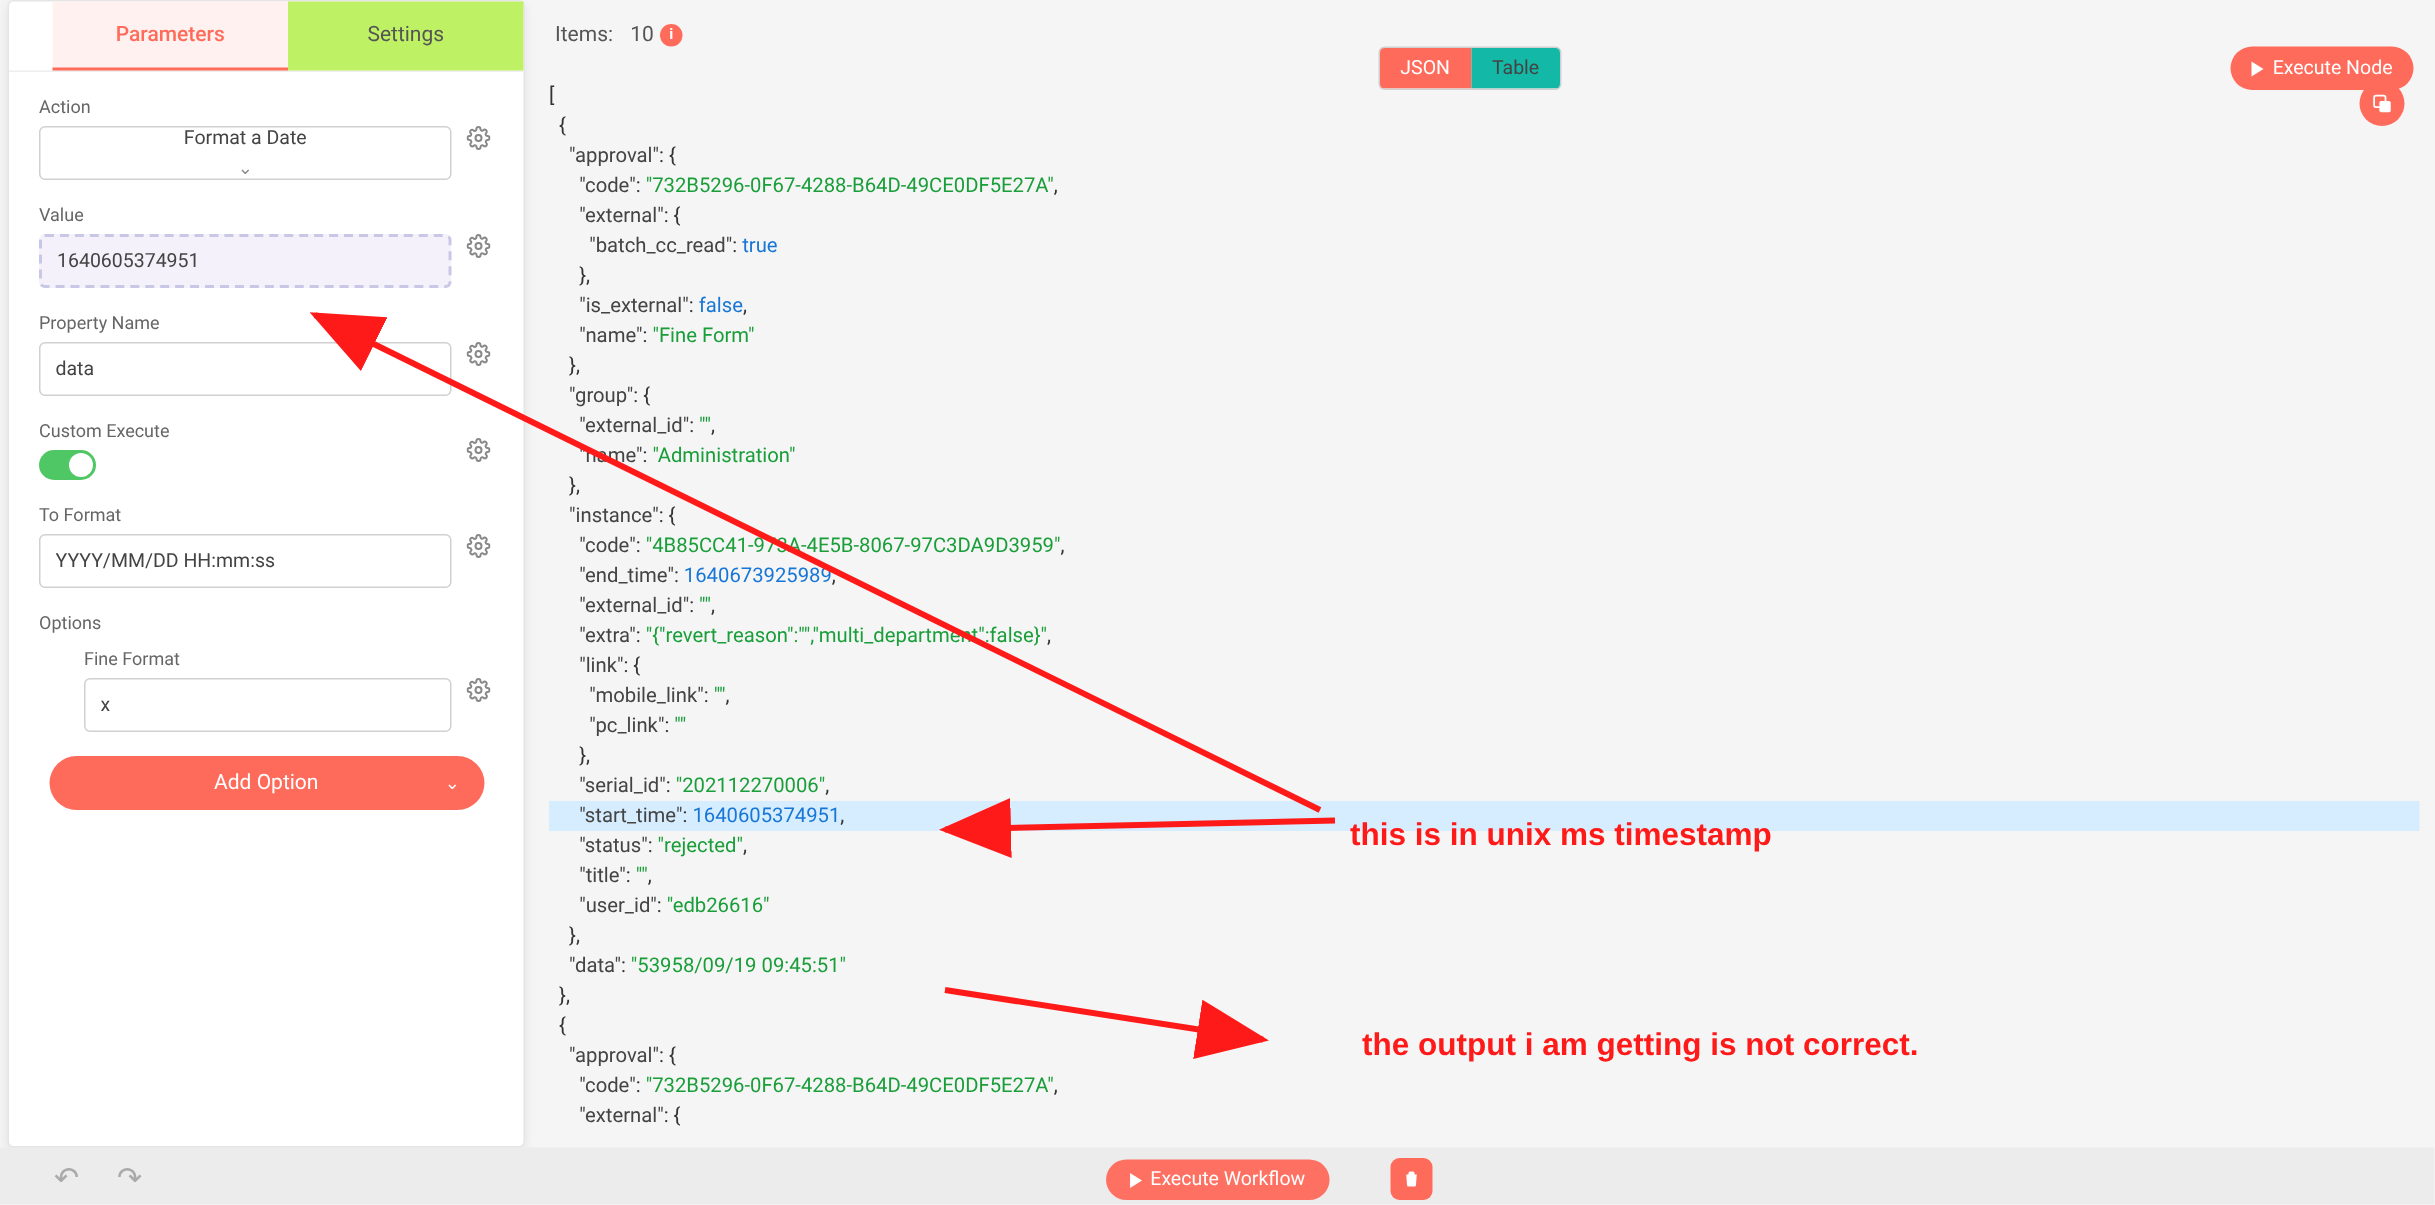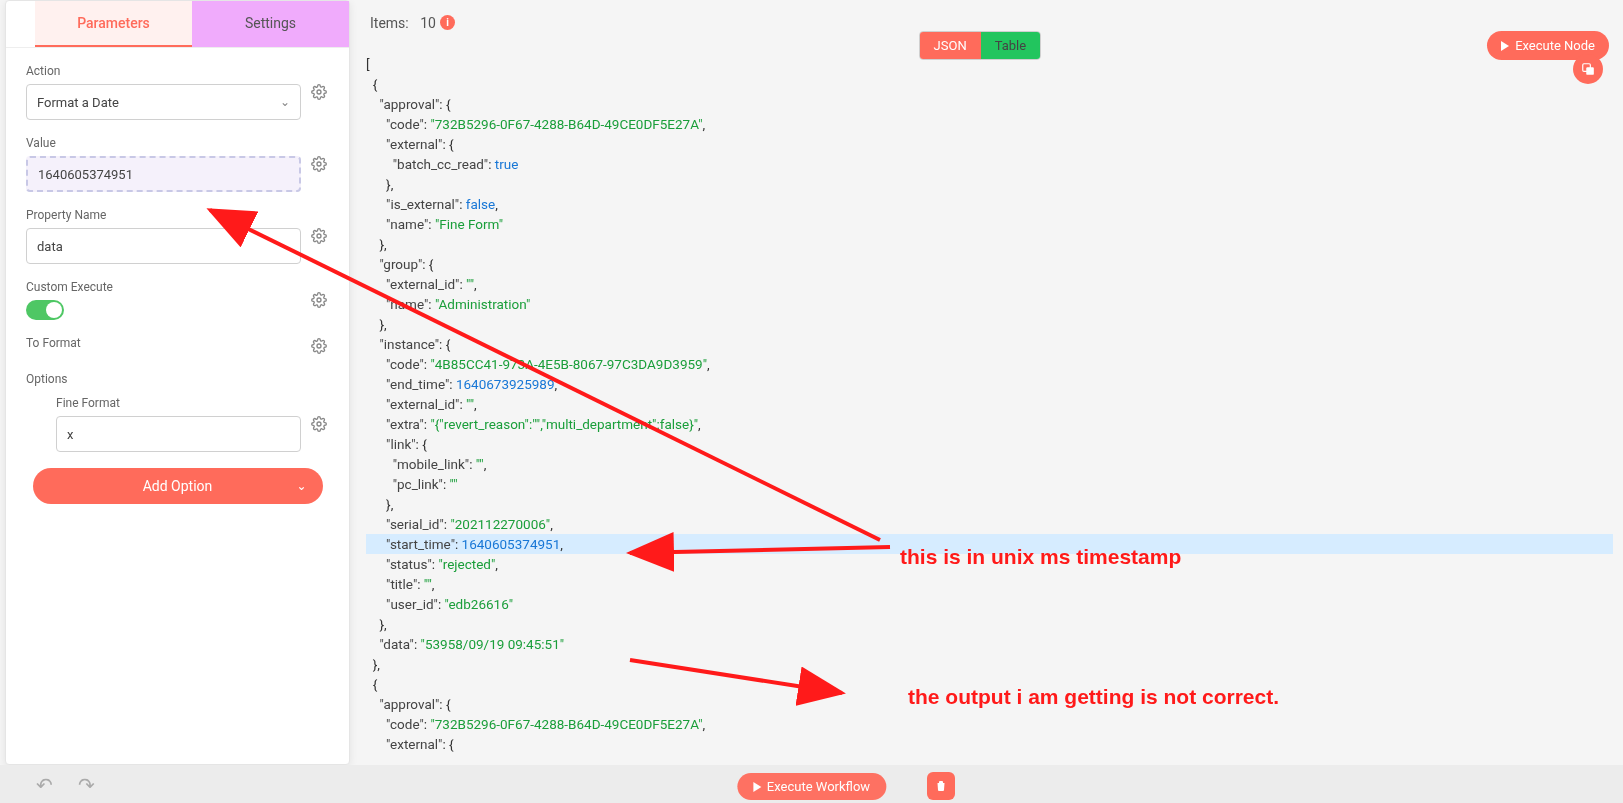--- a/index.html
+++ b/index.html
@@ -9,31 +9,31 @@
   position: absolute; left: 5px; top: 0; width: 345px; height: 765px;
   background: #fff; border: 1px solid #e5e5e5; border-radius: 4px;
   box-shadow: 0 2px 8px rgba(0,0,0,0.08);
 }
 .panel-title {
   font-size: 18px; font-weight: 600; color: #333; padding: 22px 20px 18px;
 }
 .tabs { display: flex; border-bottom: 1px solid #eee; }
 .tab {
   flex: 1; text-align: center; padding: 14px 0; font-size: 14px; color: #555;
-  cursor: pointer; background: #f0abfc;
+  cursor: pointer; background: #bef264;
 }
 .tab.active { color: #ff6b5b; background: #fff1ef; border-bottom: 2px solid #ff6b5b; font-weight: 500; margin-left: 29px; }
 
 .form-body { padding: 16px 20px; }
 .field-row { display: flex; align-items: center; margin-bottom: 16px; gap: 8px; }
 .field-block { flex: 1; }
 .field-label { font-size: 12px; color: #666; margin-bottom: 6px; display: block; }
 .text-input, .select-input {
   width: 100%; height: 36px; border: 1px solid #d0d0d0; border-radius: 4px;
-  padding: 0 10px; font-size: 13px; color: #444; background: #fff;
+  padding: 0 10px; font-size: 13px; color: #444; background: #fff; flex-direction: column;
 }
 .select-input { display: flex; align-items: center; justify-content: space-between; cursor: pointer; }
 .chevron { font-size: 12px; color: #888; }
 .value-input {
   width: 100%; height: 36px; border: 2px dashed #c8c8e6; border-radius: 4px;
   background: #f5f1fb; padding: 0 10px; font-size: 13px; color: #444;
 }
 .gear-icon {
   width: 20px; height: 20px; flex-shrink: 0; display: flex;
   align-items: center; justify-content: center; color: #888; cursor: pointer;
@@ -55,30 +55,30 @@
 }
 .add-option-chevron { position: absolute; right: 16px; font-size: 12px; }
 
 .main-area {
   position: absolute; left: 356px; top: 0; right: 0; height: 765px;
 }
 .topbar {
   display: flex; align-items: center; justify-content: space-between;
   padding: 10px 14px; height: 46px;
 }
-.items-label { font-size: 14px; color: #555; display: flex; align-items: flex-start; gap: 4px; }
+.items-label { font-size: 14px; color: #555; display: flex; align-items: flex-end; gap: 4px; }
 .info-icon {
   width: 15px; height: 15px; background: #ff6b5b; border-radius: 50%;
   display: inline-flex; align-items: center; justify-content: center;
   color: #fff; font-size: 10px; font-weight: bold;
 }
 .topbar-right { display: flex; gap: 8px; align-items: center; margin-top: 45px; }
 .seg-group { display: flex; border: 1px solid #d0d0d0; border-radius: 4px; overflow: hidden; }
 .seg-btn {
-  padding: 6px 14px; font-size: 13px; background: #22c55e; color: #444;
+  padding: 6px 14px; font-size: 13px; background: #14b8a6; color: #444;
   cursor: pointer; border: none;
 }
 .seg-btn.active { background: #ff6b5b; color: #fff; }
 .execute-btn {
   background: #ff6b5b; color: #fff; border-radius: 16px; padding: 7px 14px;
   display: flex; align-items: center; gap: 6px; font-size: 13px; cursor: pointer;
 }
 .play-icon {
   width: 0; height: 0; border-top: 5px solid transparent;
   border-bottom: 5px solid transparent; border-left: 8px solid #fff;
@@ -193,20 +193,21 @@
         <svg width="16" height="16" viewBox="0 0 24 24" fill="none" stroke="currentColor" stroke-width="2">
             <circle cx="12" cy="12" r="3"></circle>
             <path d="M19.4 15a1.65 1.65 0 0 0 .33 1.82l.06.06a2 2 0 1 1-2.83 2.83l-.06-.06a1.65 1.65 0 0 0-1.82-.33 1.65 1.65 0 0 0-1 1.51V21a2 2 0 1 1-4 0v-.09a1.65 1.65 0 0 0-1-1.51 1.65 1.65 0 0 0-1.82.33l-.06.06a2 2 0 1 1-2.83-2.83l.06-.06a1.65 1.65 0 0 0 .33-1.82 1.65 1.65 0 0 0-1.51-1H3a2 2 0 1 1 0-4h.09a1.65 1.65 0 0 0 1.51-1 1.65 1.65 0 0 0-.33-1.82l-.06-.06a2 2 0 1 1 2.83-2.83l.06.06a1.65 1.65 0 0 0 1.82.33h0a1.65 1.65 0 0 0 1-1.51V3a2 2 0 1 1 4 0v.09a1.65 1.65 0 0 0 1 1.51h0a1.65 1.65 0 0 0 1.82-.33l.06-.06a2 2 0 1 1 2.83 2.83l-.06.06a1.65 1.65 0 0 0-.33 1.82v0a1.65 1.65 0 0 0 1.51 1H21a2 2 0 1 1 0 4h-.09a1.65 1.65 0 0 0-1.51 1z"></path>
           </svg>
       </span>
     </div>
 
     <div class="field-row">
       <div class="field-block">
         <span class="field-label">To Format</span>
+        <input class="text-input" value="YYYY/MM/DD HH:mm:ss" style="">
       </div>
       <span class="gear-icon">
         <svg width="16" height="16" viewBox="0 0 24 24" fill="none" stroke="currentColor" stroke-width="2">
             <circle cx="12" cy="12" r="3"></circle>
             <path d="M19.4 15a1.65 1.65 0 0 0 .33 1.82l.06.06a2 2 0 1 1-2.83 2.83l-.06-.06a1.65 1.65 0 0 0-1.82-.33 1.65 1.65 0 0 0-1 1.51V21a2 2 0 1 1-4 0v-.09a1.65 1.65 0 0 0-1-1.51 1.65 1.65 0 0 0-1.82.33l-.06.06a2 2 0 1 1-2.83-2.83l.06-.06a1.65 1.65 0 0 0 .33-1.82 1.65 1.65 0 0 0-1.51-1H3a2 2 0 1 1 0-4h.09a1.65 1.65 0 0 0 1.51-1 1.65 1.65 0 0 0-.33-1.82l-.06-.06a2 2 0 1 1 2.83-2.83l.06.06a1.65 1.65 0 0 0 1.82.33h0a1.65 1.65 0 0 0 1-1.51V3a2 2 0 1 1 4 0v.09a1.65 1.65 0 0 0 1 1.51h0a1.65 1.65 0 0 0 1.82-.33l.06-.06a2 2 0 1 1 2.83 2.83l-.06.06a1.65 1.65 0 0 0-.33 1.82v0a1.65 1.65 0 0 0 1.51 1H21a2 2 0 1 1 0 4h-.09a1.65 1.65 0 0 0-1.51 1z"></path>
           </svg>
       </span>
     </div>
 
     <div class="options-label">Options</div>

